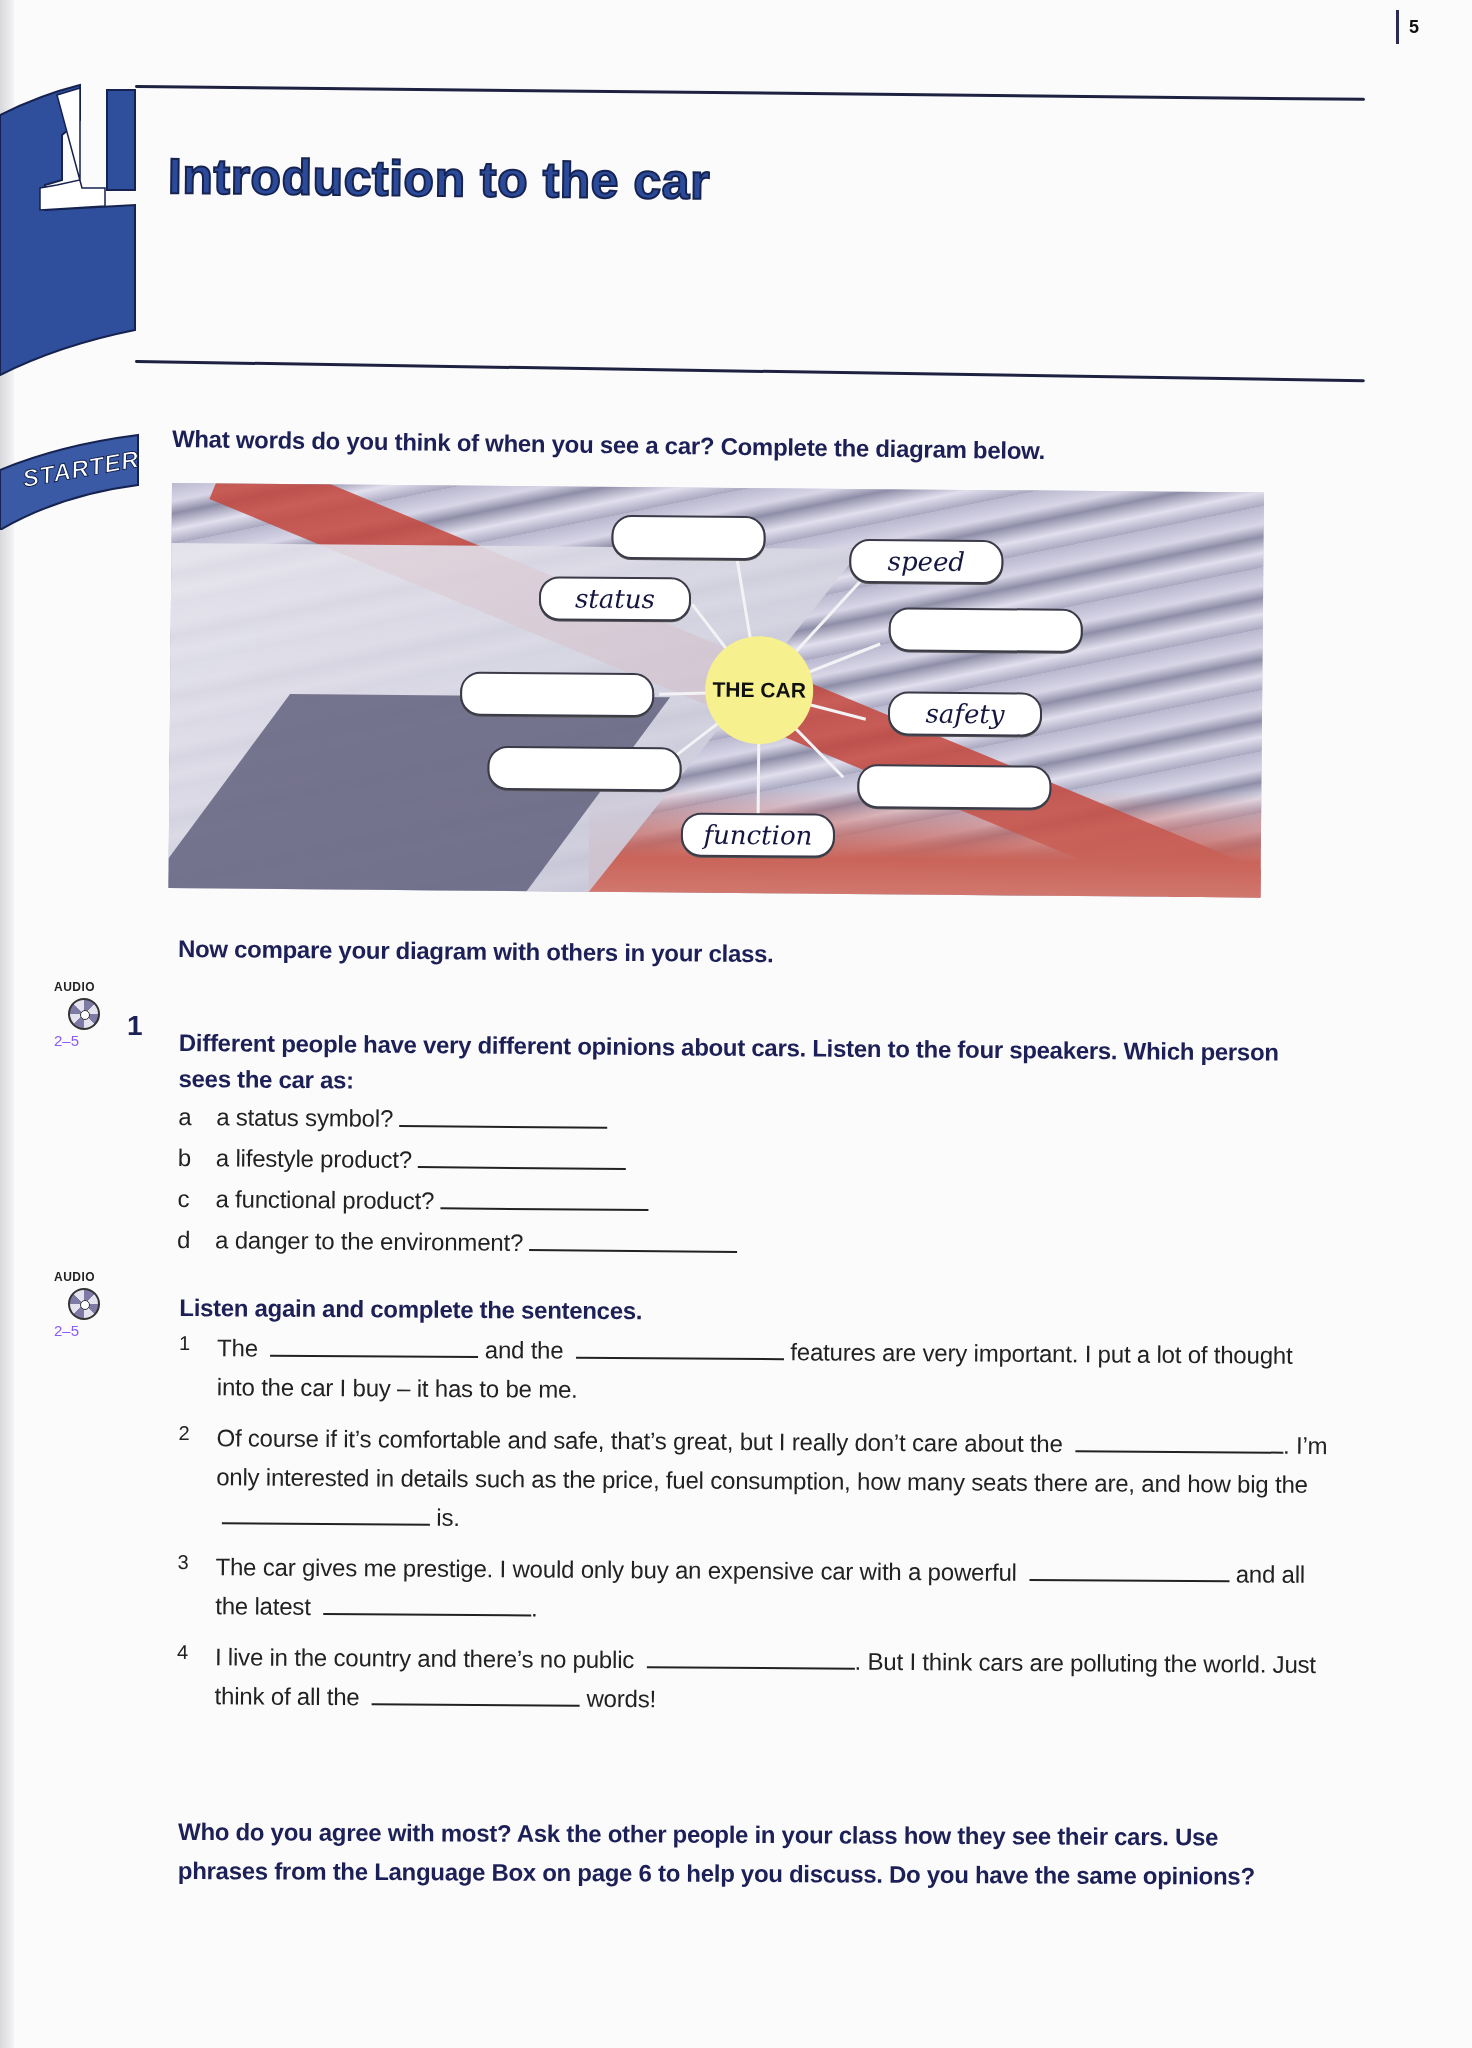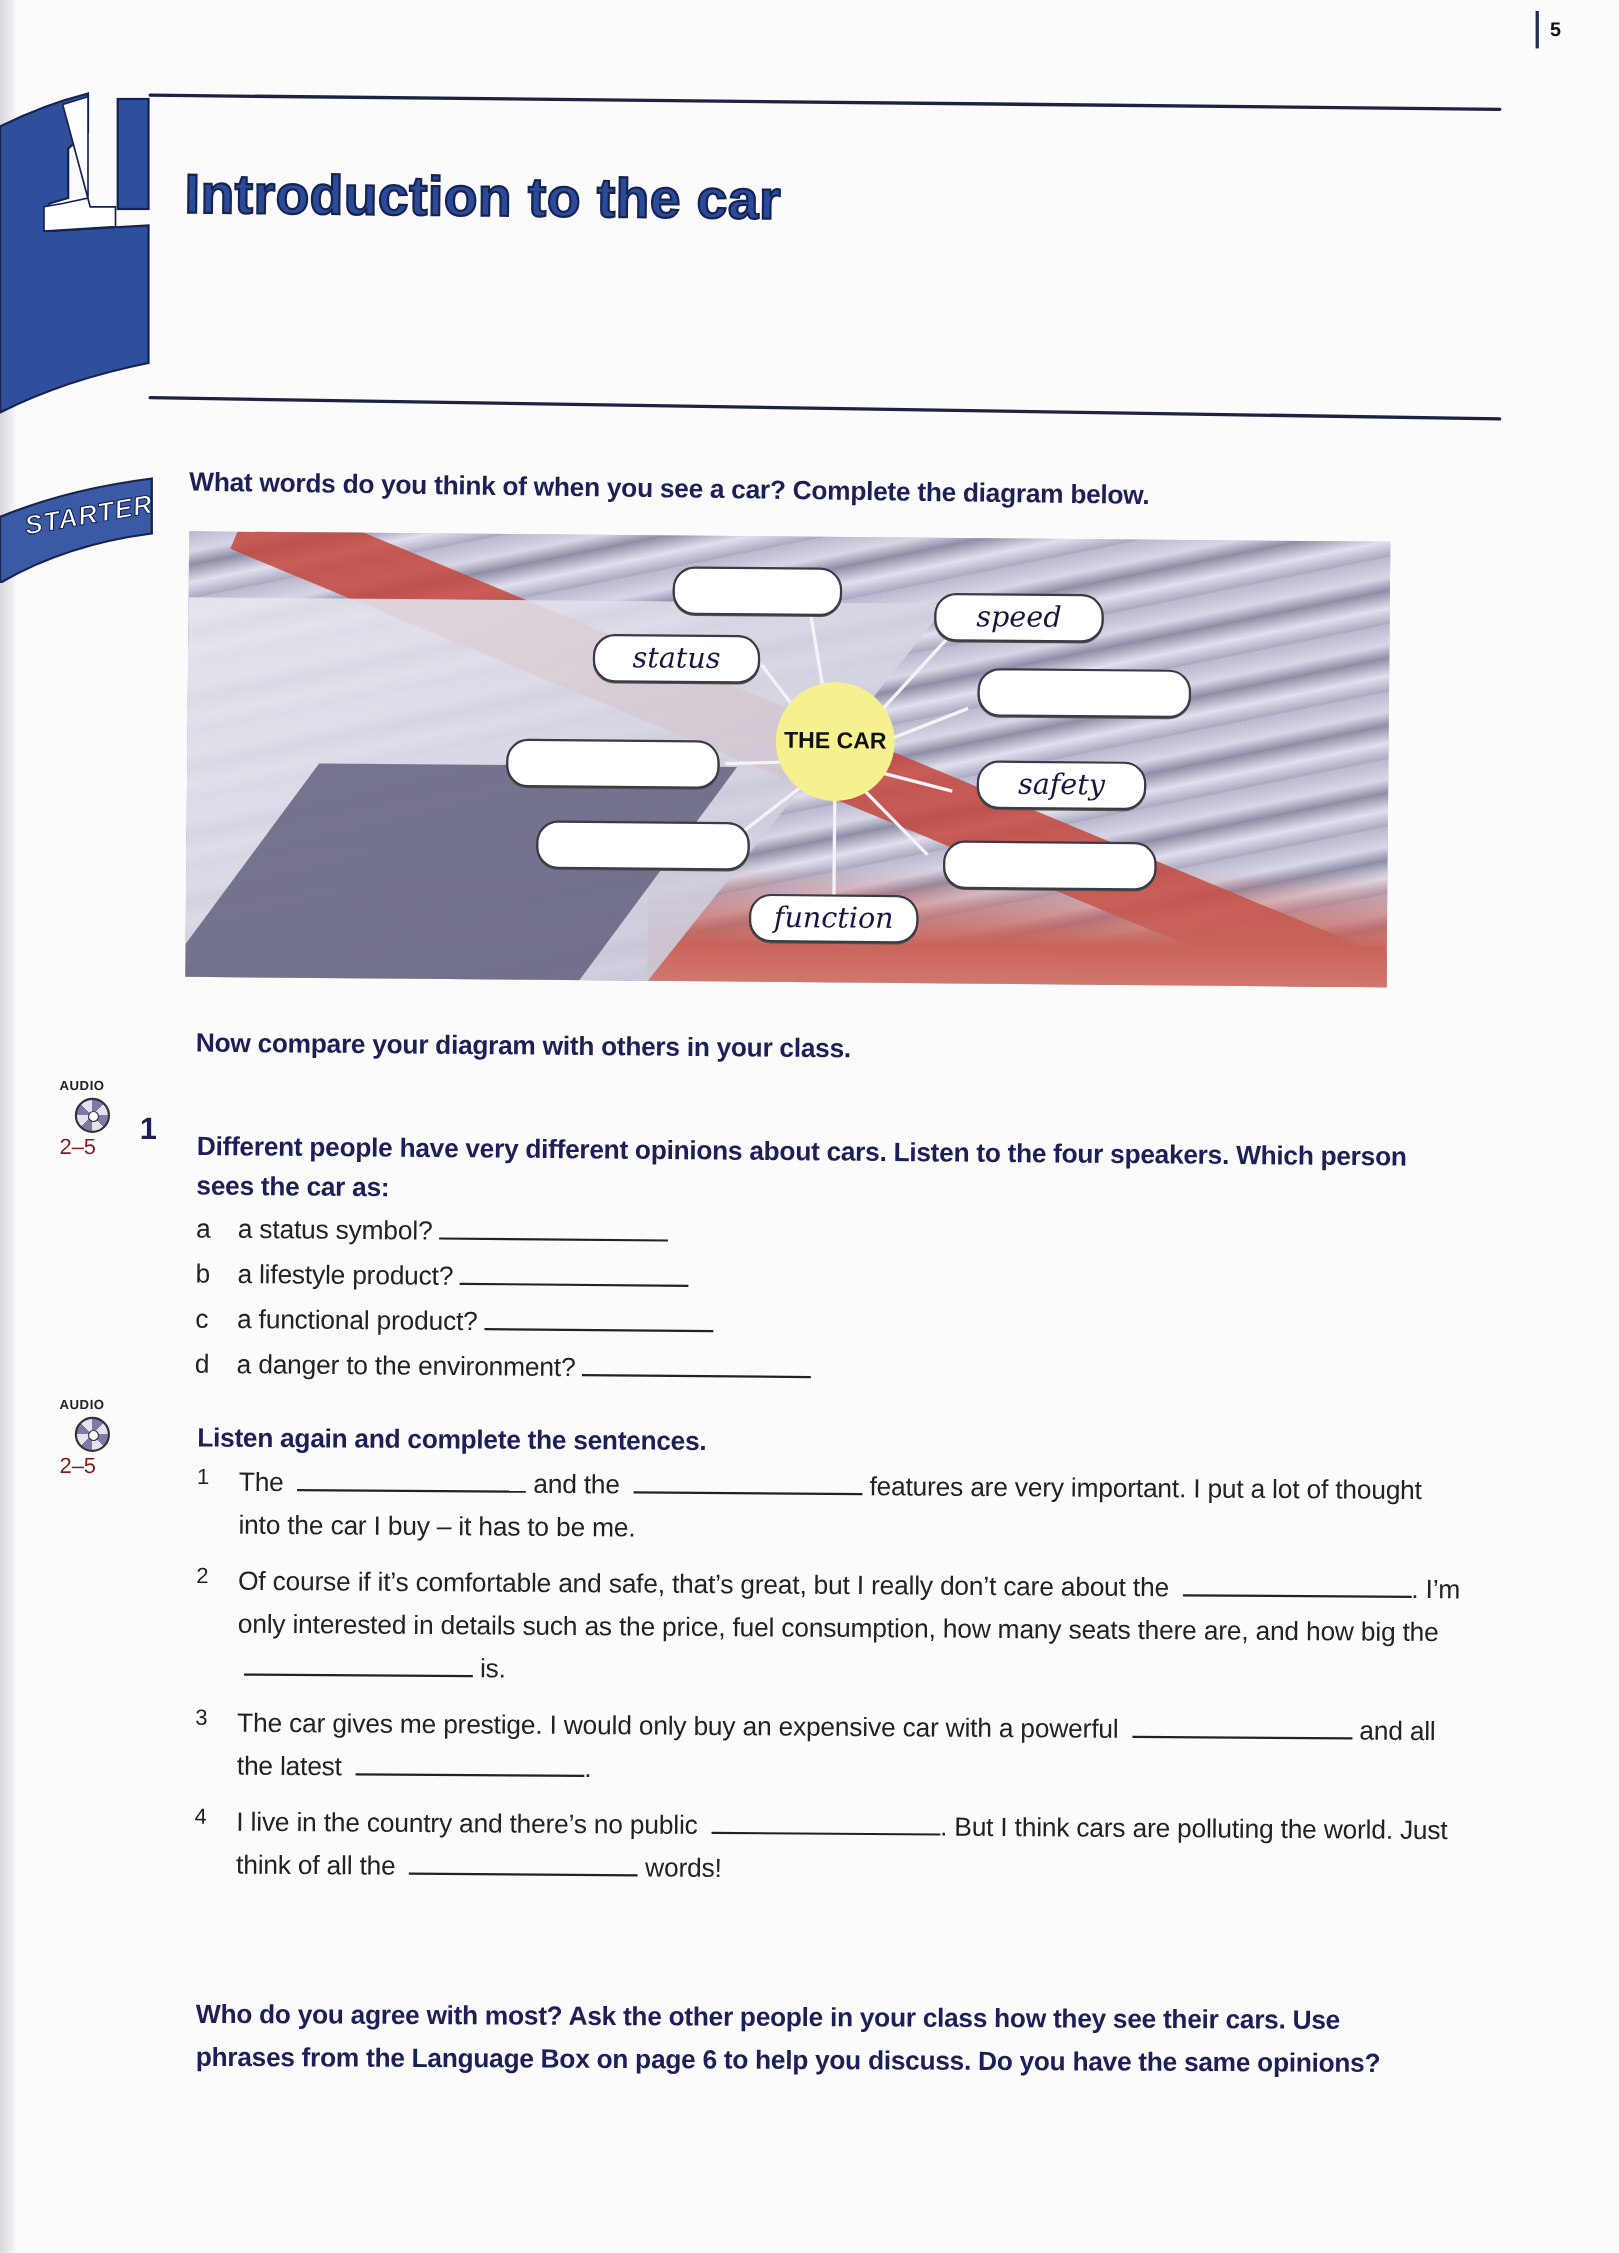--- a/index.html
+++ b/index.html
@@ -50,41 +50,41 @@
       linear-gradient(160deg, rgba(255,255,255,0) 0%, rgba(255,255,255,0) 40%),
       repeating-linear-gradient(168deg, #b9b8cf 0px, #d8d6e6 18px, #8f8ea8 30px, #e2e0ee 46px, #a9a8c0 60px),
       #c6c4d8;
   }
   .diagram .red-stripe { position:absolute; left:60px; top:-40px; width:1400px; height:60px; background:#c4473d; transform:rotate(22deg); transform-origin:left top; opacity:.85; }
   .diagram .red-bottom { position:absolute; left:420px; top:300px; width:800px; height:140px; background:linear-gradient(180deg, rgba(200,80,70,0.0), #c9645a 50%, #d98a80); }
   .diagram .car-body { position:absolute; left:-60px; top:60px; width:720px; height:520px; background:linear-gradient(135deg,#e9e8f0,#c9c8d8); transform:skewX(-38deg); transform-origin:left top; border-left:30px solid #3b3b45; opacity:.9; }
   .diagram .car-window { position:absolute; left:40px; top:210px; width:380px; height:220px; background:#5b5a78; transform:skewX(-36deg); opacity:.8; }
   .spoke { position:absolute; height:3px; background:#f3f3f6; transform-origin:left center; }
   .hub {
-    position:absolute; left:535px; top:132px; width:108px; height:108px; border-radius:50%;
+    position:absolute; left:535px; top:148px; width:108px; height:108px; border-radius:50%;
     background:#f6f08f; display:flex; align-items:center; justify-content:center;
     font-weight:bold; font-size:21px; color:#111; z-index:3;
   }
   .bubble {
     position:absolute; height:40px; background:#fff; border-radius:20px;
     border:2px solid #3a3a48; box-shadow:0 1px 0 #555;
     display:flex; align-items:center; justify-content:center;
     font-family:"DejaVu Serif", serif; font-style:italic; font-size:26px; color:#15163f; z-index:3;
   }
 
   .compare { position:absolute; left:178px; top:935px; transform:rotate(0.5deg); transform-origin:left; }
 
   
   .audio { position:absolute; width:60px; text-align:left; }
   .audio-label { font-size:12px; font-weight:bold; color:#222; letter-spacing:0.5px; }
   .disc { width:28px; height:28px; border-radius:50%; margin:4px auto 2px; border:2px solid #333;
     background:conic-gradient(#7d7aa6 0 45deg,#e4e2ee 45deg 90deg,#7d7aa6 90deg 135deg,#e4e2ee 135deg 180deg,#7d7aa6 180deg 225deg,#e4e2ee 225deg 270deg,#7d7aa6 270deg 315deg,#e4e2ee 315deg 360deg);
     position:relative; }
   .disc::after { content:""; position:absolute; left:10px; top:10px; width:8px; height:8px; border-radius:50%; background:#fff; border:1px solid #333; }
-  .audio-track { font-size:20px; color:#7f1d1d; }
+  .audio-track { font-size:15px; color:#8b5cf6; }
 
   .ex-num { position:absolute; font-weight:bold; font-size:28px; color:#1d2056; }
 
   .ex1 { position:absolute; left:178px; top:1025px; width:1120px; transform:rotate(0.5deg); transform-origin:left; }
   .ex1 .instruction { line-height:36px; }
   .opt-list { margin:4px 0 0 0; padding:0; list-style:none; }
   .opt-list li { display:flex; align-items:baseline; height:41px; }
   .opt-letter { width:38px; color:#222; }
   .blank { display:inline-block; border-bottom:2px solid #222; height:22px; vertical-align:baseline; margin-left:6px; }
 

